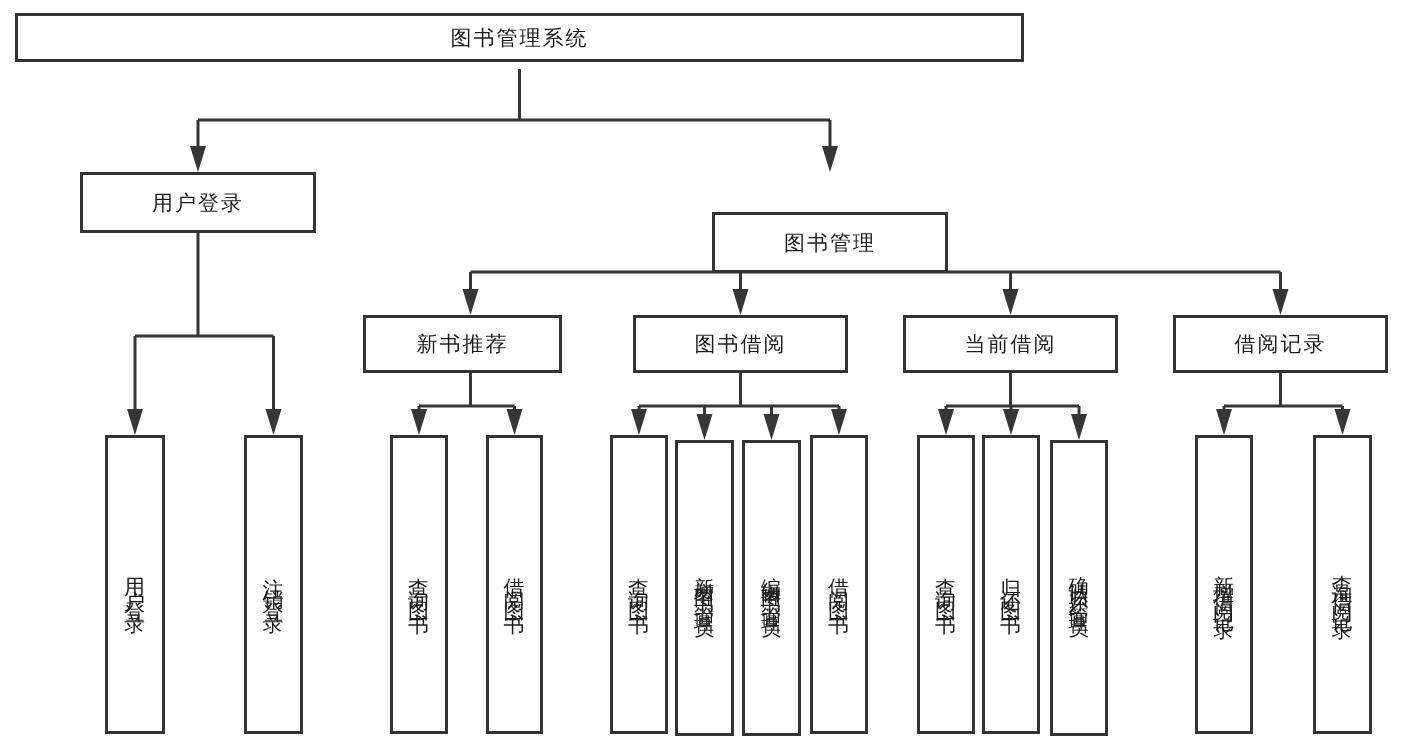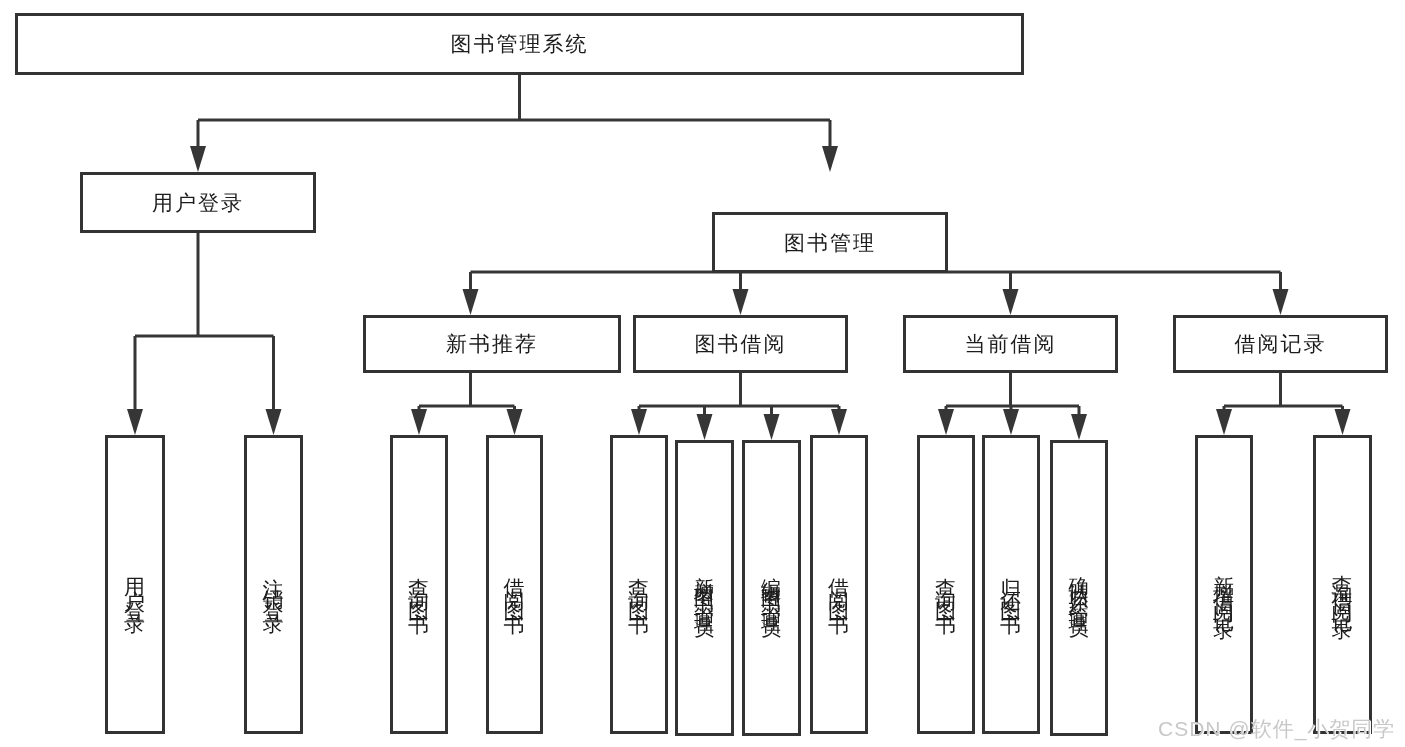--- a/index.html
+++ b/index.html
@@ -16,24 +16,24 @@
   .hlabel { font-size:21px; letter-spacing:2px; white-space:nowrap; }
   .vlabel {
     writing-mode:vertical-lr; text-orientation:mixed;
     font-size:21px; line-height:1; white-space:nowrap;
   }
   .ls-4 { letter-spacing:12px; }
   .ls-6 { letter-spacing:9px; }
   .ls-9 { letter-spacing:6px; font-size:20px; }
 
   
-  .b-root{left:15px;top:13px;width:1009px;height:62px;}
+  .b-root{left:15px;top:13px;width:1009px;height:49px;}
   .b-l2a{left:80px;top:172px;width:236px;height:61px;}
   .b-l2b{left:712px;top:172px;width:236px;height:61px;margin-top:40px;}
-  .b-l3a{left:363px;top:315px;width:258px;height:58px;}
+  .b-l3a{left:363px;top:315px;width:199px;height:58px;}
   .b-l3b{left:633px;top:315px;width:215px;height:58px;}
   .b-l3c{left:903px;top:315px;width:215px;height:58px;}
   .b-l3d{left:1173px;top:315px;width:215px;height:58px;}
   .b-a1{left:105px;top:435px;width:60px;height:299px;}
   .b-a2{left:244px;top:435px;width:59px;height:299px;}
   .b-b1{left:390px;top:435px;width:58px;height:299px;}
   .b-b2{left:486px;top:435px;width:57px;height:299px;}
   .b-c1{left:610px;top:435px;width:58px;height:299px;}
   .b-c2{left:675px;top:440px;width:59px;height:296px;}
   .b-c3{left:742px;top:440px;width:59px;height:296px;}
@@ -149,14 +149,13 @@
     <span class="vlabel ls-9">确认归还（管理员）</span>
   </div>
 
   <div class="box b-e1">
     <span class="vlabel ls-6">新增借阅记录</span>
   </div>
   <div class="box b-e2">
     <span class="vlabel ls-6">查询借阅记录</span>
   </div>
 
-  <div class="watermark">CSDN @软件_小贺同学</div>
 </div>
 
 </body></html>

